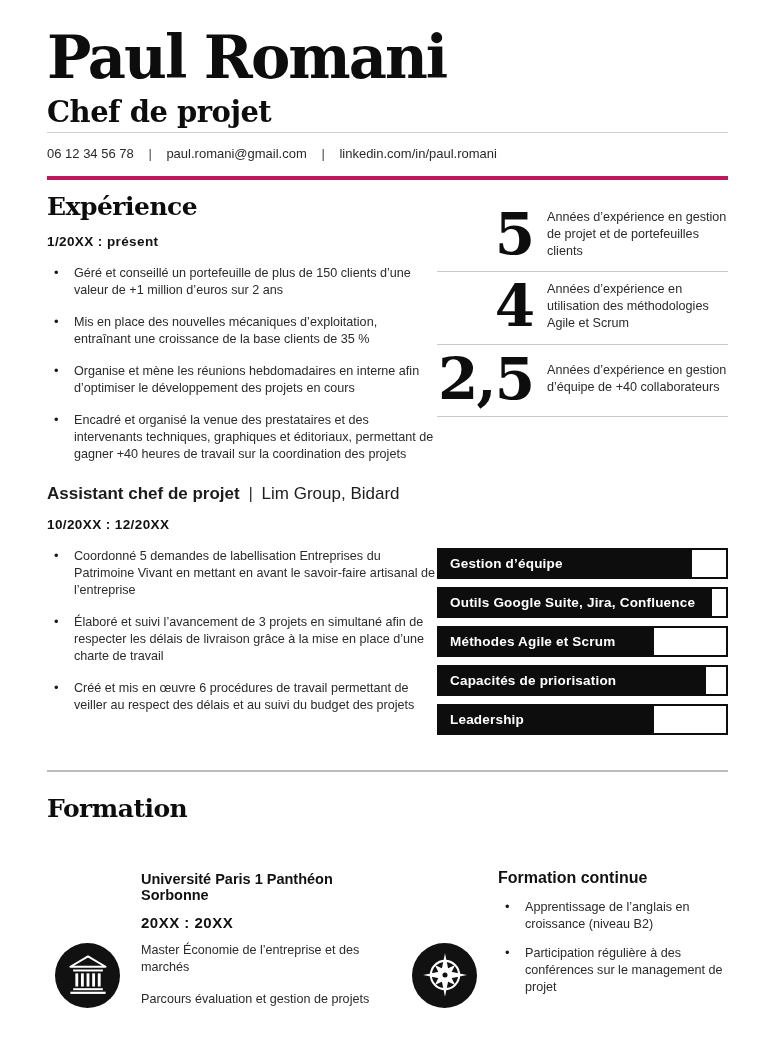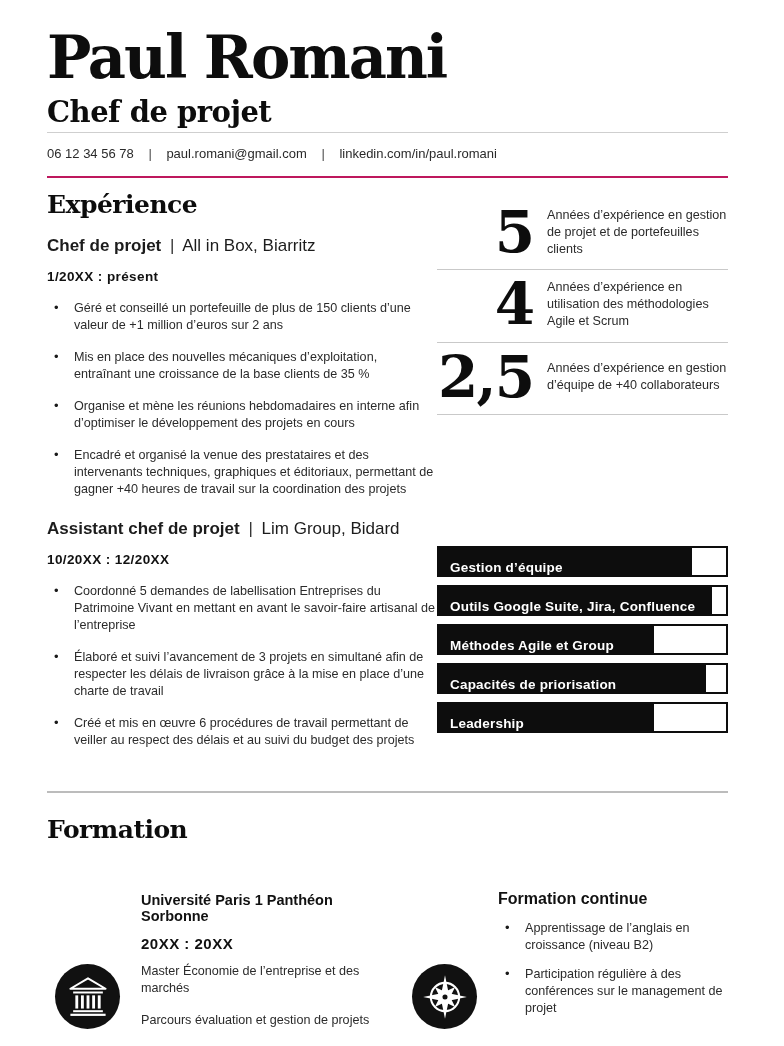--- a/index.html
+++ b/index.html
@@ -15,21 +15,21 @@
     font-size:59px; letter-spacing:-2px; line-height:1.02;
     color:#0d0d0d; margin:0;
   }
   .title-row { border-bottom:1px solid #cfcfcf; padding-bottom:3px; }
   .cv-title {
     font-family:"DejaVu Serif", serif; font-weight:700;
     font-size:29px; letter-spacing:-0.5px; color:#0d0d0d; margin:7px 0 0;
   }
   .contact {
     font-size:13px; color:#2a2a2a; margin-top:13px;
-    padding-bottom:15px; border-bottom:2px solid #be185d;
+    padding-bottom:15px; border-bottom:4px solid #be185d;
   }
   .contact .sep { margin:0 11px; color:#4a4a4a; }
   
   .main { display:grid; grid-template-columns:390px 291px; margin-top:12px; }
   h2.section {
     font-family:"DejaVu Serif", serif; font-weight:700;
     font-size:25px; letter-spacing:-0.5px; color:#0d0d0d; margin:0;
   }
   .job-head { font-size:17px; color:#1c1c1c; margin-top:17px; }
   .job-head .role { font-weight:700; }
@@ -57,21 +57,21 @@
   }
   .stat-label { flex:1; margin-left:14px; font-size:12.6px; line-height:17px; color:#2b2b2b; }
   
   .skills { margin-top:131px; }
   .skillbar {
     position:relative; height:31px; box-sizing:border-box;
     border:2px solid #0d0d0d; background:#fff; margin-bottom:8px;
   }
   .skillbar .fill {
     position:absolute; left:0; top:0; bottom:0;
-    background:#0d0d0d; display:flex; align-items:flex-end; overflow:visible;
+    background:#0d0d0d; display:flex; align-items:center; overflow:visible;
   }
   .skillbar .lbl {
     color:#fff; font-weight:700; font-size:13.5px;
     padding-left:11px; white-space:nowrap; letter-spacing:0.2px;
   }
   
   .formation-rule { border-top:2px solid #bcbcbc; margin-top:27px; }
   .formation h2.section { margin-top:22px; }
   .form-grid { display:grid; grid-template-columns:357px 1fr; margin-top:42px; }
   .form-block { display:flex; align-items:flex-end; }
@@ -107,25 +107,20 @@
       <span>linkedin.com/in/paul.romani</span>
     </div>
   </div>
 
   <div class="main">
 
     <div>
       <h2 class="section">Expérience</h2>
 
       <div>
-        <div class="job-head">
-          <span class="role">Chef de projet</span>
-          <span class="pipe">|</span>
-          <span class="company">All in Box, Biarritz</span>
-        </div>
         <div class="dates">1/20XX : présent</div>
         <ul class="bullets">
           <li>Géré et conseillé un portefeuille de plus de 150 clients d’une valeur de +1 million d’euros sur 2 ans</li>
           <li>Mis en place des nouvelles mécaniques d’exploitation, entraînant une croissance de la base clients de 35 %</li>
           <li>Organise et mène les réunions hebdomadaires en interne afin d’optimiser le développement des projets en cours</li>
           <li>Encadré et organisé la venue des prestataires et des intervenants techniques, graphiques et éditoriaux, permettant de gagner +40 heures de travail sur la coordination des projets</li>
         </ul>
       </div>
 
       <div class="job2">
@@ -165,21 +160,21 @@
             <span class="lbl">Gestion d’équipe</span>
           </div>
         </div>
         <div class="skillbar">
           <div class="fill" style="width: 95%;">
             <span class="lbl">Outils Google Suite, Jira, Confluence</span>
           </div>
         </div>
         <div class="skillbar">
           <div class="fill" style="width: 75%;">
-            <span class="lbl">Méthodes Agile et Group</span>
+            <span class="lbl">Méthodes Agile et Scrum</span>
           </div>
         </div>
         <div class="skillbar">
           <div class="fill" style="width: 93%;">
             <span class="lbl">Capacités de priorisation</span>
           </div>
         </div>
         <div class="skillbar">
           <div class="fill" style="width: 75%;">
             <span class="lbl">Leadership</span>

